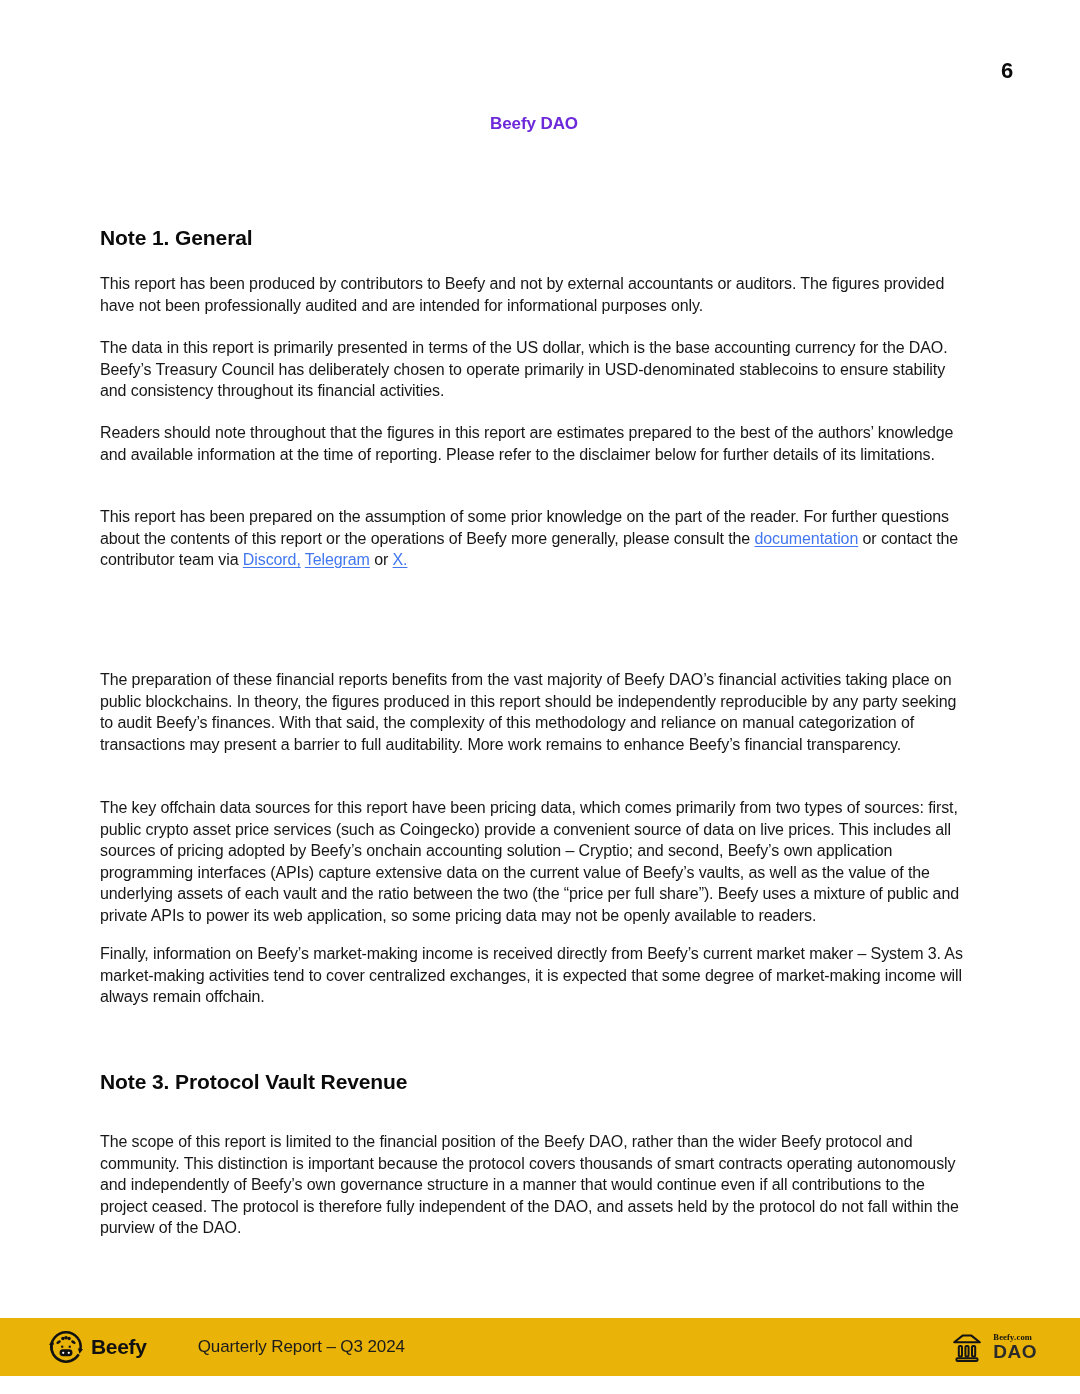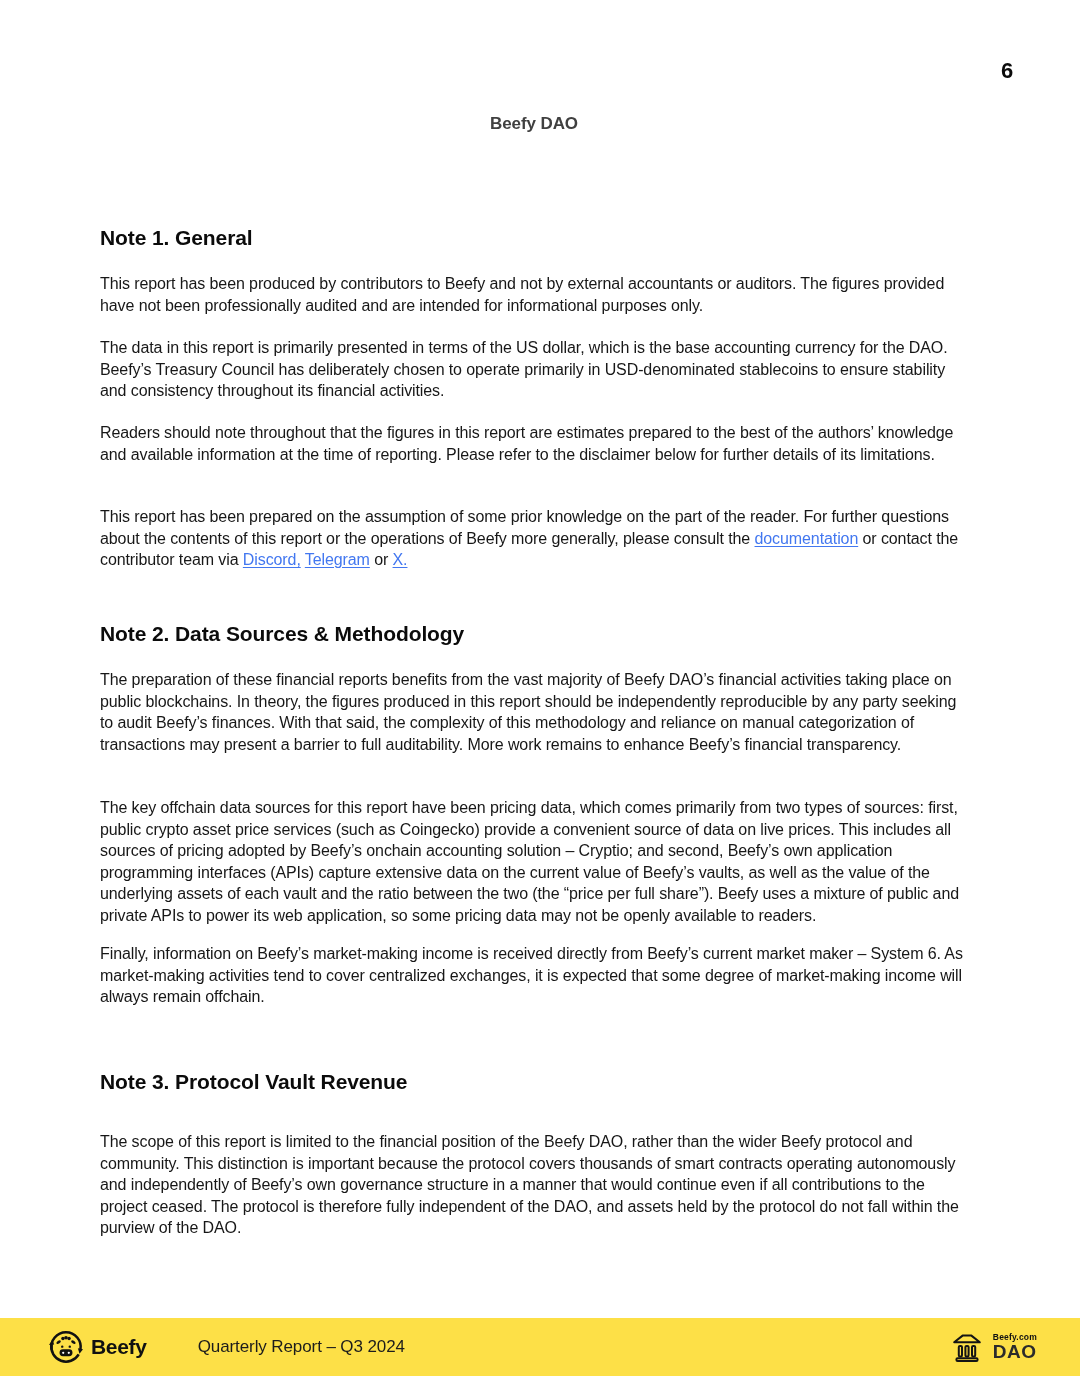--- a/index.html
+++ b/index.html
@@ -3,56 +3,55 @@
 <meta charset="utf-8">
 <style>
   html,body{margin:0;padding:0;background:#ffffff;}
   .page{
     position:relative;width:1080px;height:1394px;background:#ffffff;
     font-family:"Liberation Sans",sans-serif;color:#161616;overflow:hidden;
   }
   .abs{position:absolute;left:100px;width:868px;margin:0;}
   .body-text{font-size:16px;line-height:21.5px;letter-spacing:-0.1px;color:#171717;}
   .note-heading{font-size:21px;font-weight:bold;color:#0b0b0b;letter-spacing:-0.1px;}
-  .doc-title{font-size:17px;font-weight:bold;text-align:center;color:#404040;letter-spacing:-0.1px;}
+  .doc-title{font-size:17px;font-weight:bold;text-align:center;color:#6d28d9;letter-spacing:-0.1px;}
   .page-num{position:absolute;top:58px;left:1001px;font-size:22px;font-weight:bold;color:#0b0b0b;}
   a.link{color:#4277f0;text-decoration:underline;text-underline-offset:2px;cursor:pointer;}
   .footer{
-    position:absolute;left:0;top:1318px;width:1080px;height:58px;background:#fde047;
+    position:absolute;left:0;top:1318px;width:1080px;height:58px;background:#eab308;
     display:flex;align-items:center;box-sizing:border-box;padding:0 43px 0 48px;
   }
   .footer-left{display:flex;align-items:center;}
   .brand-name{font-size:21px;font-weight:bold;letter-spacing:-0.3px;color:#111111;margin-left:7px;}
   .report-title{font-size:17px;color:#1c1c1c;margin-left:51px;letter-spacing:-0.1px;}
   .footer-right{margin-left:auto;display:flex;align-items:center;}
   .org-text{display:flex;flex-direction:column;margin-left:7px;}
-  .org-small{font-size:8.5px;font-weight:bold;color:#111111;letter-spacing:0.2px;line-height:10px;}
+  .org-small{font-size:8.5px;font-weight:bold;color:#111111;letter-spacing:0.2px;line-height:10px;font-family:Liberation Serif, serif;}
   .org-large{font-size:19px;color:#2b2b2b;letter-spacing:0.5px;line-height:20px;font-weight:bold;}
   svg{display:block;}
 </style>
 </head>
 <body>
 
 <div class="page">
 
   <div class="page-num">6</div>
 
   <div class="doc-title abs" style="top:114px">Beefy DAO</div>
 
   <div class="note-heading abs" style="top:226px">Note 1. General</div>
   <div class="body-text abs" style="top:337px">The data in this report is primarily presented in terms of the US dollar, which is the base accounting currency for the DAO. Beefy’s Treasury Council has deliberately chosen to operate primarily in USD-denominated stablecoins to ensure stability and consistency throughout its financial activities.</div>
   <div class="body-text abs" style="top:273px">This report has been produced by contributors to Beefy and not by external accountants or auditors. The figures provided have not been professionally audited and are intended for informational purposes only.</div>
   <div class="body-text abs" style="top:422px">Readers should note throughout that the figures in this report are estimates prepared to the best of the authors’ knowledge and available information at the time of reporting. Please refer to the disclaimer below for further details of its limitations.</div>
 
   <div class="body-text abs" style="top:506px"><span>This report has been prepared on the assumption of some prior knowledge on the part of the reader. For further questions about the contents of this report or the operations of Beefy more generally, please consult the </span><a class="link">documentation</a><span> or contact the contributor team via </span><a class="link">Discord,</a><span> </span><a class="link">Telegram</a><span> or </span><a class="link">X.</a></div>
 
-  <div class="note-heading abs" style="top:622px">Note 2. Data Sources &amp; Methodology</div>
   <div class="body-text abs" style="top:669px">The preparation of these financial reports benefits from the vast majority of Beefy DAO’s financial activities taking place on public blockchains. In theory, the figures produced in this report should be independently reproducible by any party seeking to audit Beefy’s finances. With that said, the complexity of this methodology and reliance on manual categorization of transactions may present a barrier to full auditability. More work remains to enhance Beefy’s financial transparency.</div>
   <div class="body-text abs" style="top:797px">The key offchain data sources for this report have been pricing data, which comes primarily from two types of sources: first, public crypto asset price services (such as Coingecko) provide a convenient source of data on live prices. This includes all sources of pricing adopted by Beefy’s onchain accounting solution – Cryptio; and second, Beefy’s own application programming interfaces (APIs) capture extensive data on the current value of Beefy’s vaults, as well as the value of the underlying assets of each vault and the ratio between the two (the “price per full share”). Beefy uses a mixture of public and private APIs to power its web application, so some pricing data may not be openly available to readers.</div>
-  <div class="body-text abs" style="top:943px">Finally, information on Beefy’s market-making income is received directly from Beefy’s current market maker – System 6. As market-making activities tend to cover centralized exchanges, it is expected that some degree of market-making income will always remain offchain.</div>
+  <div class="body-text abs" style="top:943px">Finally, information on Beefy’s market-making income is received directly from Beefy’s current market maker – System 3. As market-making activities tend to cover centralized exchanges, it is expected that some degree of market-making income will always remain offchain.</div>
 
   <div class="note-heading abs" style="top:1070px">Note 3. Protocol Vault Revenue</div>
   <div class="body-text abs" style="top:1131px">The scope of this report is limited to the financial position of the Beefy DAO, rather than the wider Beefy protocol and community. This distinction is important because the protocol covers thousands of smart contracts operating autonomously and independently of Beefy’s own governance structure in a manner that would continue even if all contributions to the project ceased. The protocol is therefore fully independent of the DAO, and assets held by the protocol do not fall within the purview of the DAO.</div>
 
   <div class="footer">
     <div class="footer-left">
       <span>
         <svg width="36" height="36" viewBox="0 0 40 40">
           <path d="M 3.95 22.8 A 16.3 16.3 0 1 1 36.05 22.8" fill="none" stroke="#111111" stroke-width="2.8"></path>
           <path d="M 34.1 28.15 A 16.3 16.3 0 0 1 3.95 17.2" fill="none" stroke="#111111" stroke-width="2.8"></path>

